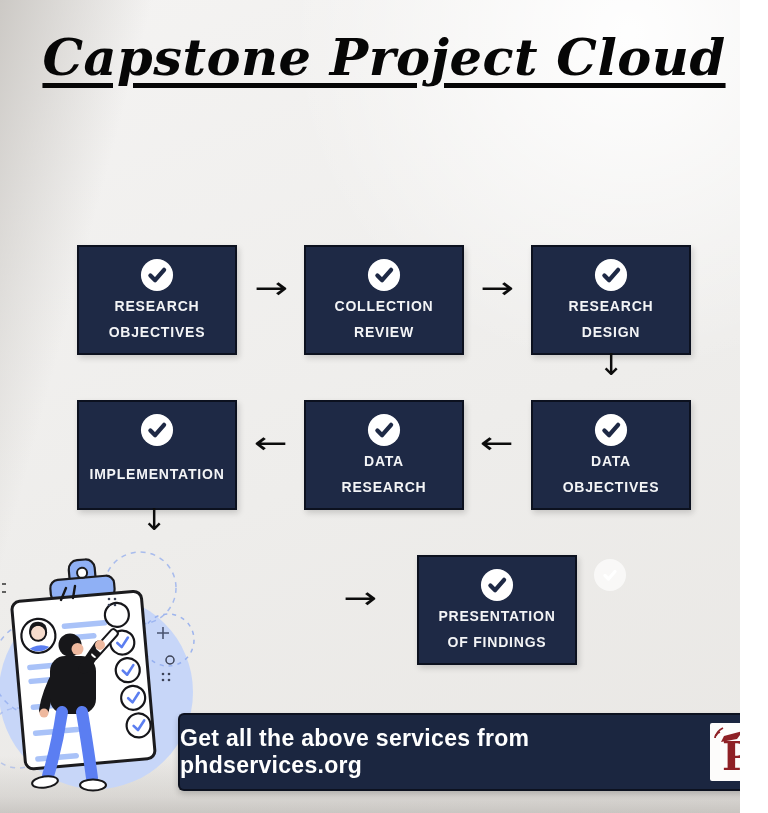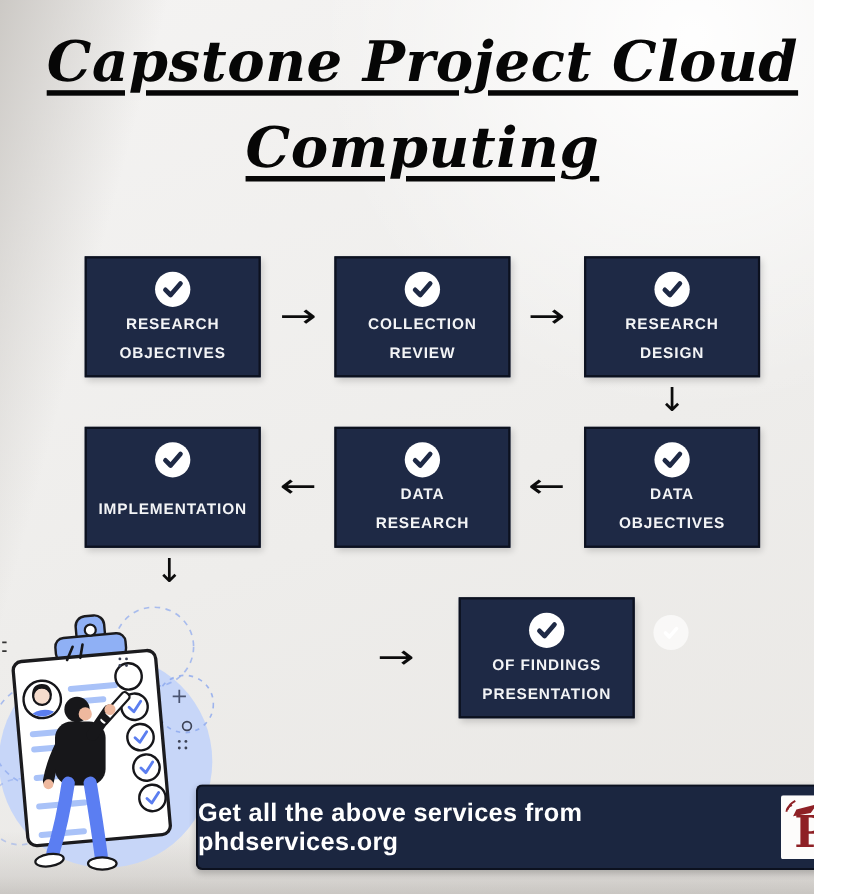--- a/index.html
+++ b/index.html
@@ -15,21 +15,21 @@
   
   .title{position:absolute;top:18px;left:0;width:768px;text-align:center;z-index:3;
     font-family:"DejaVu Serif",serif;font-style:italic;font-weight:bold;
     font-size:51px;line-height:78px;color:#060606;letter-spacing:.5px;}
   .title .tline{display:inline-block;text-decoration:underline;
     text-decoration-thickness:5px;text-underline-offset:8px;}
   
   .node{position:absolute;width:160px;height:110px;box-sizing:border-box;
     background:#1e2945;border:2px solid #0c111f;z-index:3;
     display:flex;flex-direction:column;align-items:center;
-    box-shadow:2px 3px 6px rgba(0,0,0,.16);}
+    box-shadow:2px 3px 6px rgba(0,0,0,.16);margin-top:12px;}
   .node .icon{margin-top:11px;height:34px;}
   .node .lines{flex:1;display:flex;flex-direction:column;align-items:center;justify-content:center;
     padding-bottom:8px;}
   .node .ln{display:block;color:#f3f4f6;font-size:14px;font-weight:bold;
     letter-spacing:.8px;line-height:26px;text-align:center;white-space:nowrap;}
   
   .arrow{position:absolute;z-index:3;color:#0c0c0c;font-size:30px;line-height:30px;
     transform:translate(-50%,-50%);font-family:"DejaVu Sans",sans-serif;}
   .arrow.h{transform:translate(-50%,-50%) scaleX(1.35);}
   
@@ -45,21 +45,20 @@
   
   .illus{position:absolute;left:0px;top:548px;z-index:2;}
 </style>
 </head>
 <body>
 
 <div class="stage">
 
   <div class="title">
     <span class="tline">Capstone Project Cloud</span><br>
-    <span class="tline">Computing</span>
   </div>
 
   <div class="node" style="left:77px;top:233px">
     <span class="icon"><svg width="34" height="34" viewBox="0 0 36 36">
           <circle cx="18" cy="18" r="17" fill="#fff"></circle>
           <path d="M11 18.5 L16 23.5 L25.5 12.5" fill="none" stroke="#1e2945" stroke-width="4.5" stroke-linecap="round" stroke-linejoin="round"></path>
         </svg></span>
     <span class="lines">
       <span class="ln">RESEARCH</span>
       <span class="ln">OBJECTIVES</span>
@@ -124,22 +123,22 @@
 
   <span class="arrow" style="left:154px;top:520px">↓</span>
 
   <span class="arrow h" style="left:360px;top:598px">→</span>
   <div class="node" style="left:417px;top:543px">
     <span class="icon"><svg width="34" height="34" viewBox="0 0 36 36">
           <circle cx="18" cy="18" r="17" fill="#fff"></circle>
           <path d="M11 18.5 L16 23.5 L25.5 12.5" fill="none" stroke="#1e2945" stroke-width="4.5" stroke-linecap="round" stroke-linejoin="round"></path>
         </svg></span>
     <span class="lines">
+      <span class="ln">PRESENTATION</span>
       <span class="ln">OF FINDINGS</span>
-      <span class="ln">PRESENTATION</span>
     </span>
   </div>
 
   <span class="ghost">
     <svg width="20" height="20" viewBox="0 0 20 20">
         <path d="M5 10.5 L8.5 14 L15 6.5" fill="none" stroke="rgba(255,255,255,.95)" stroke-width="3.4" stroke-linecap="round" stroke-linejoin="round"></path>
       </svg>
   </span>
 
   <svg class="illus" width="195" height="265" viewBox="0 0 195 265">

